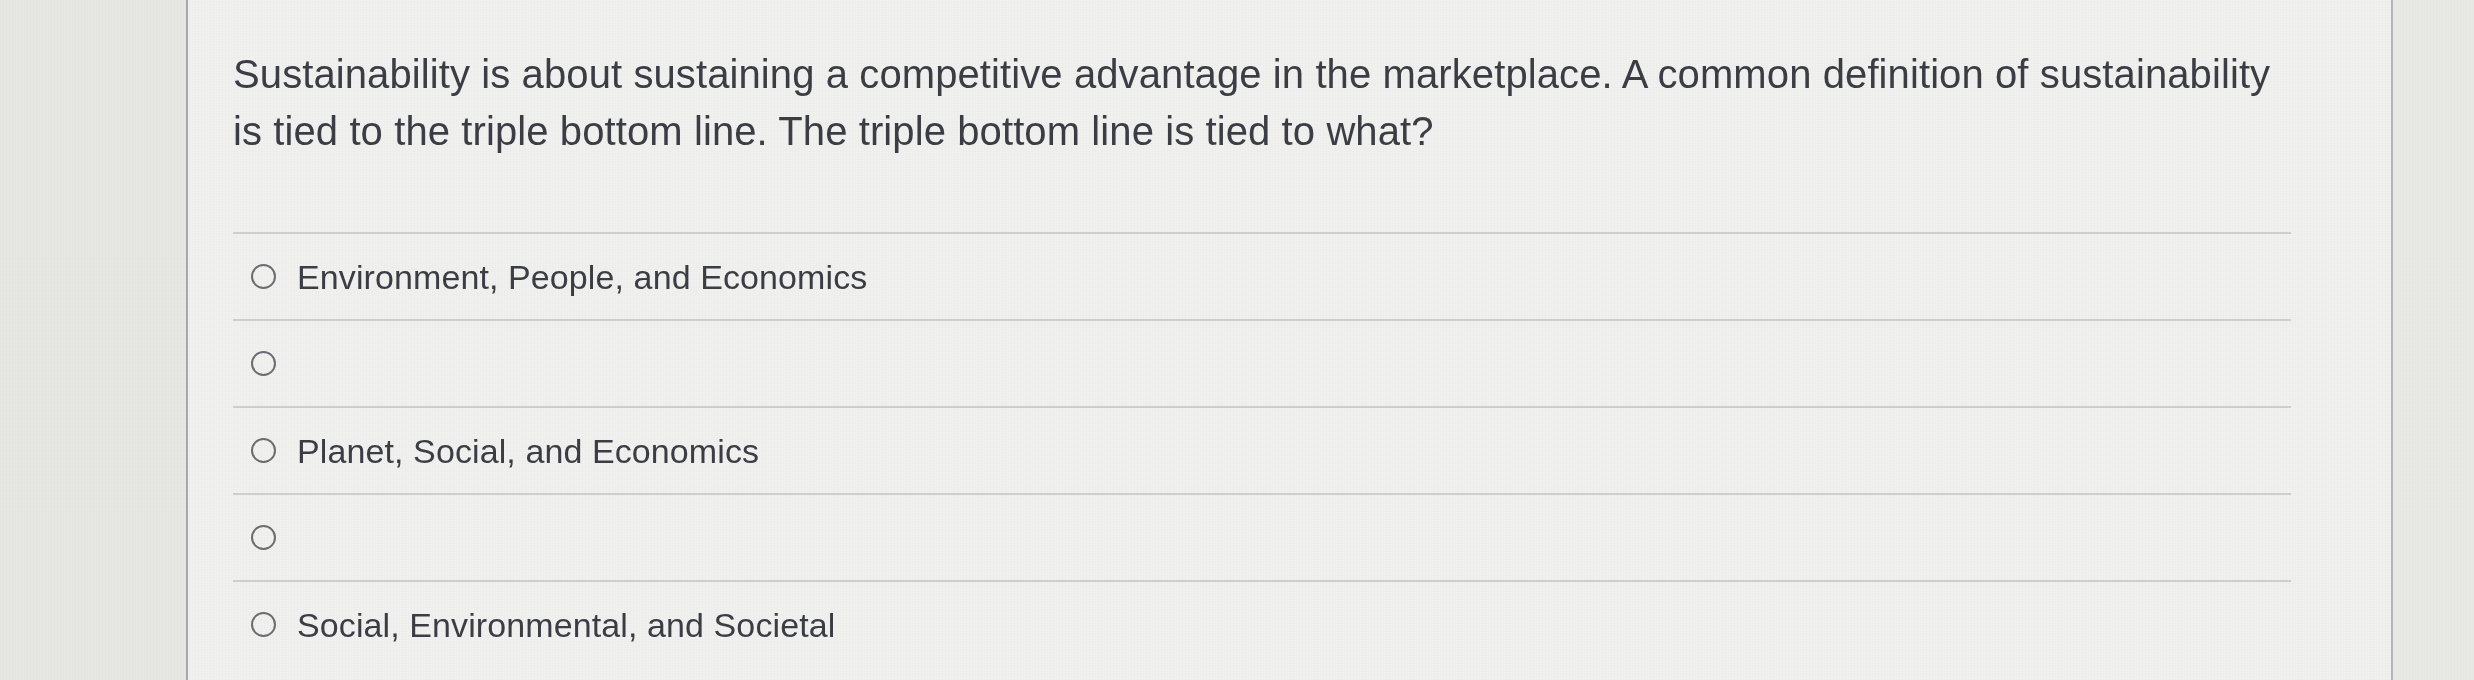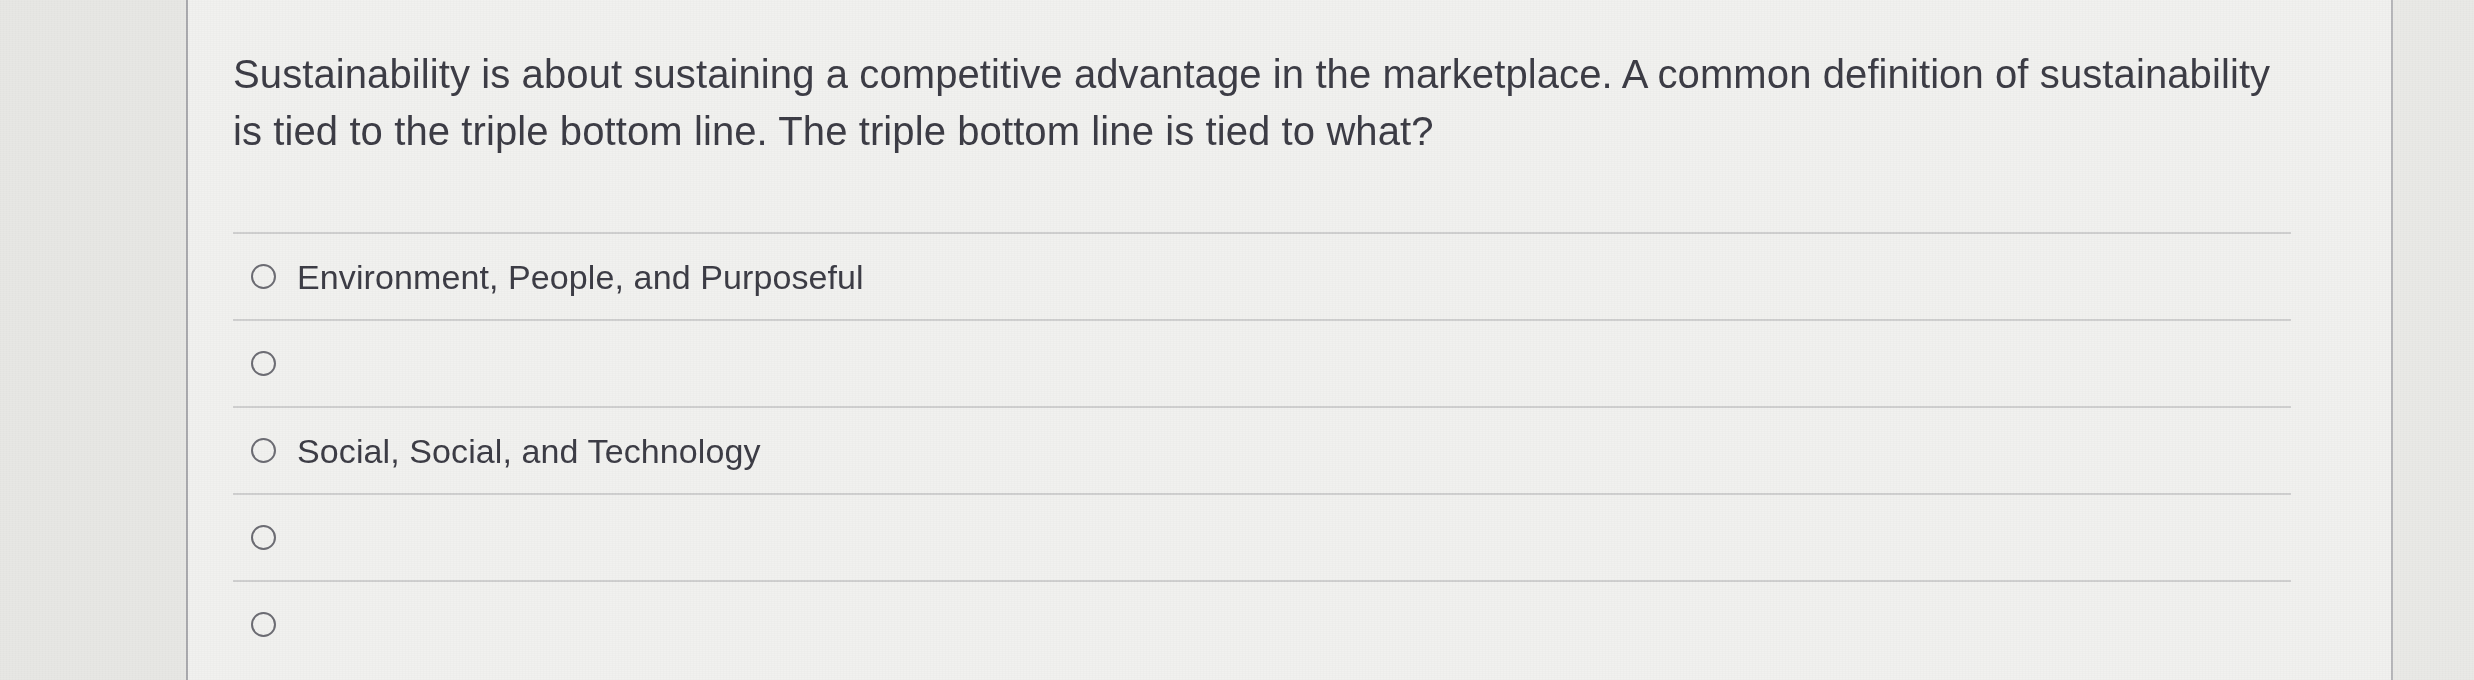--- a/index.html
+++ b/index.html
@@ -134,35 +134,36 @@
   <div class="rule-right"></div>
 
   <div class="card">
 
     <div class="question">Sustainability is about sustaining a competitive advantage in the marketplace. A common definition of sustainability is tied to the triple bottom line. The triple bottom line is tied to what?</div>
 
     <div class="options">
 
       <div class="option">
         <span class="radio"></span>
-        <span class="option-label">Environment, People, and Purposeful</span>
+        <span class="option-label">Environment, People, and Economics</span>
       </div>
 
       <div class="option">
         <span class="radio"></span>
       </div>
 
       <div class="option">
         <span class="radio"></span>
-        <span class="option-label">Social, Social, and Technology</span>
+        <span class="option-label">Planet, Social, and Economics</span>
       </div>
 
       <div class="option">
         <span class="radio"></span>
       </div>
 
       <div class="option">
         <span class="radio"></span>
+        <span class="option-label">Social, Environmental, and Societal</span>
       </div>
 
     </div>
   </div>
 </div>
 
 </body></html>

